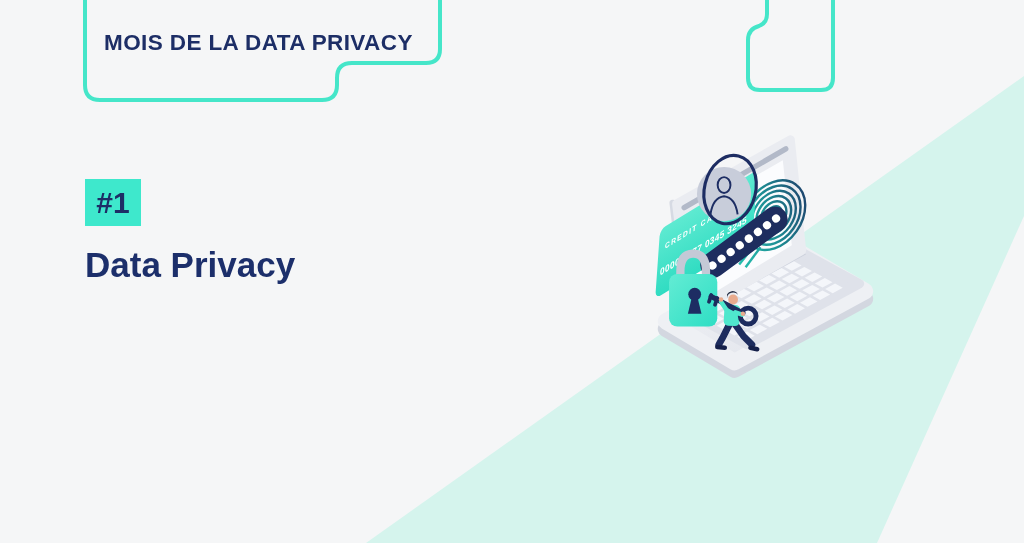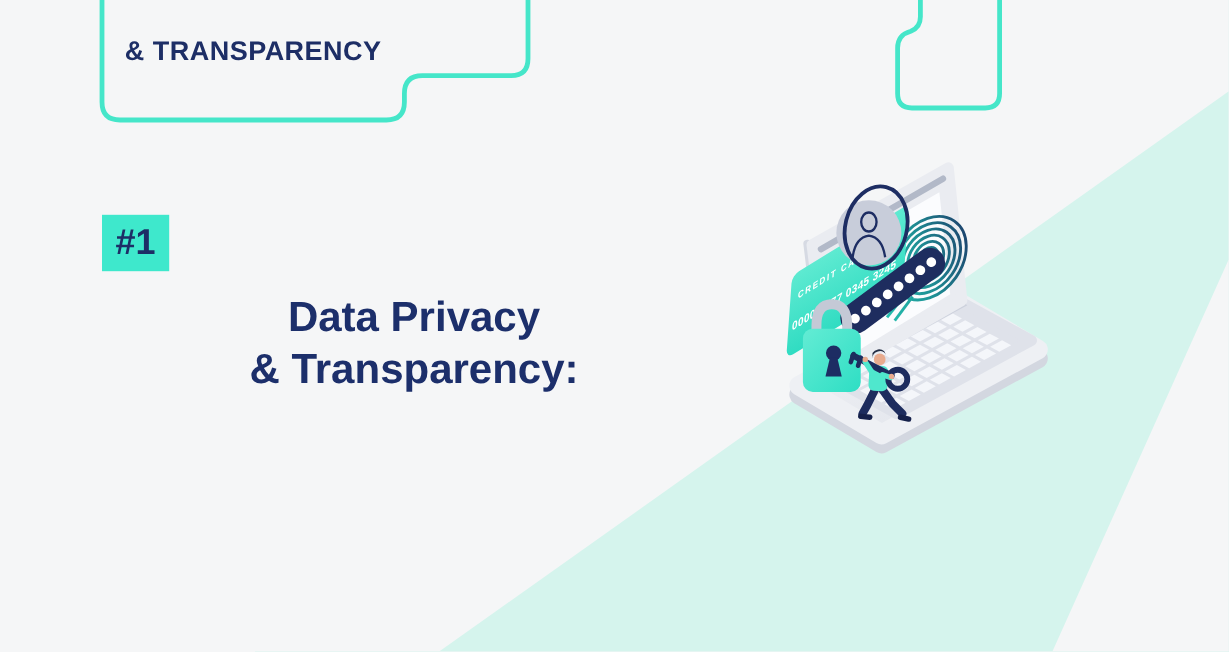--- a/index.html
+++ b/index.html
@@ -24,49 +24,48 @@
   }
   
   .num-badge{
     left:85px;top:179px;width:56px;height:47px;background:#3ee8cc;
     display:flex;align-items:center;justify-content:center;
   }
   .num-badge span{color:#1d2e66;font-weight:bold;font-size:30px;}
   
   .title{
     left:85px;top:243px;width:520px;
-    color:#1c2f6b;font-weight:bold;font-size:35px;line-height:43px;text-align:center;
+    color:#1c2f6b;font-weight:bold;font-size:35px;line-height:43px;
   }
   .deco-tr{left:740px;top:0;}
   .illus{left:560px;top:118px;}
   svg text{font-family:"Liberation Sans","DejaVu Sans",sans-serif;}
 </style>
 </head>
 <body>
 
 <div class="abs mint-wedge"></div>
 
 <svg class="abs badge-svg" width="460" height="110" viewBox="0 0 460 110">
   <path d="M85,0 L85,85 Q85,100 100,100 L322,100 Q337,100 337,85 L337,78 Q337,63 352,63 L426,63 Q440,63 440,49 L440,0" fill="none" stroke="#45e6c9" stroke-width="4" stroke-linecap="round"></path>
 </svg>
 <div class="abs badge-text">
-  <div>&amp; TRANSPARENCY</div>
+  <div>MOIS DE LA DATA PRIVACY</div>
 </div>
 
 <svg class="abs deco-tr" width="100" height="96" viewBox="0 0 100 96">
   <path d="M27,0 L27,14 Q27,23 19,26 Q8,29 8,40 L8,78 Q8,90 20,90 L81,90 Q93,90 93,78 L93,0" fill="none" stroke="#45e6c9" stroke-width="4" stroke-linecap="round"></path>
 </svg>
 
 <div class="abs num-badge">
   <span>#1</span>
 </div>
 
 <div class="abs title">
   <div>Data Privacy</div>
-  <div>&amp; Transparency:</div>
 </div>
 
 <svg id="illus" class="abs illus" width="420" height="360" viewBox="560 118 420 478">
   <svg x="560" y="118" width="420" height="360" viewBox="560 118 420 360">
   <defs>
     <linearGradient id="baseG" gradientUnits="userSpaceOnUse" x1="760" y1="290" x2="790" y2="455">
       <stop offset="0" stop-color="#f3f4f7"></stop>
           <stop offset="1" stop-color="#e2e5ec"></stop>
     </linearGradient>
     <linearGradient id="cardG" x1="0" y1="0" x2="0" y2="1">

